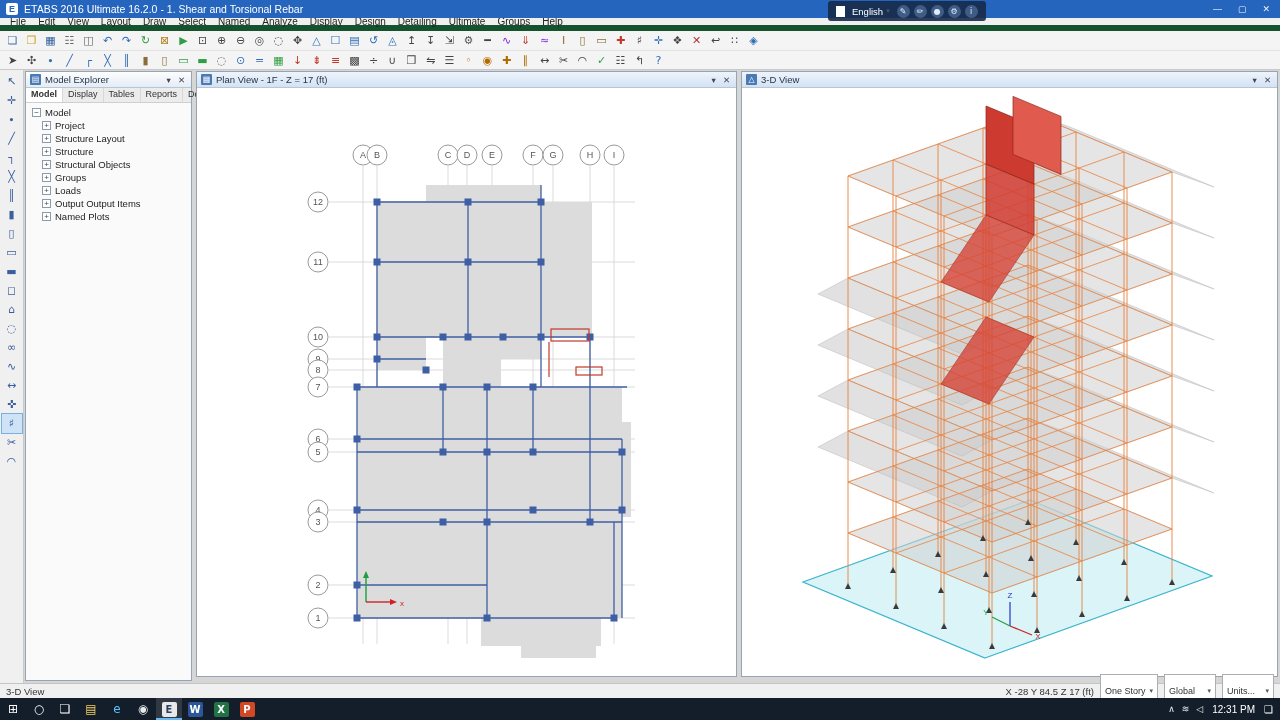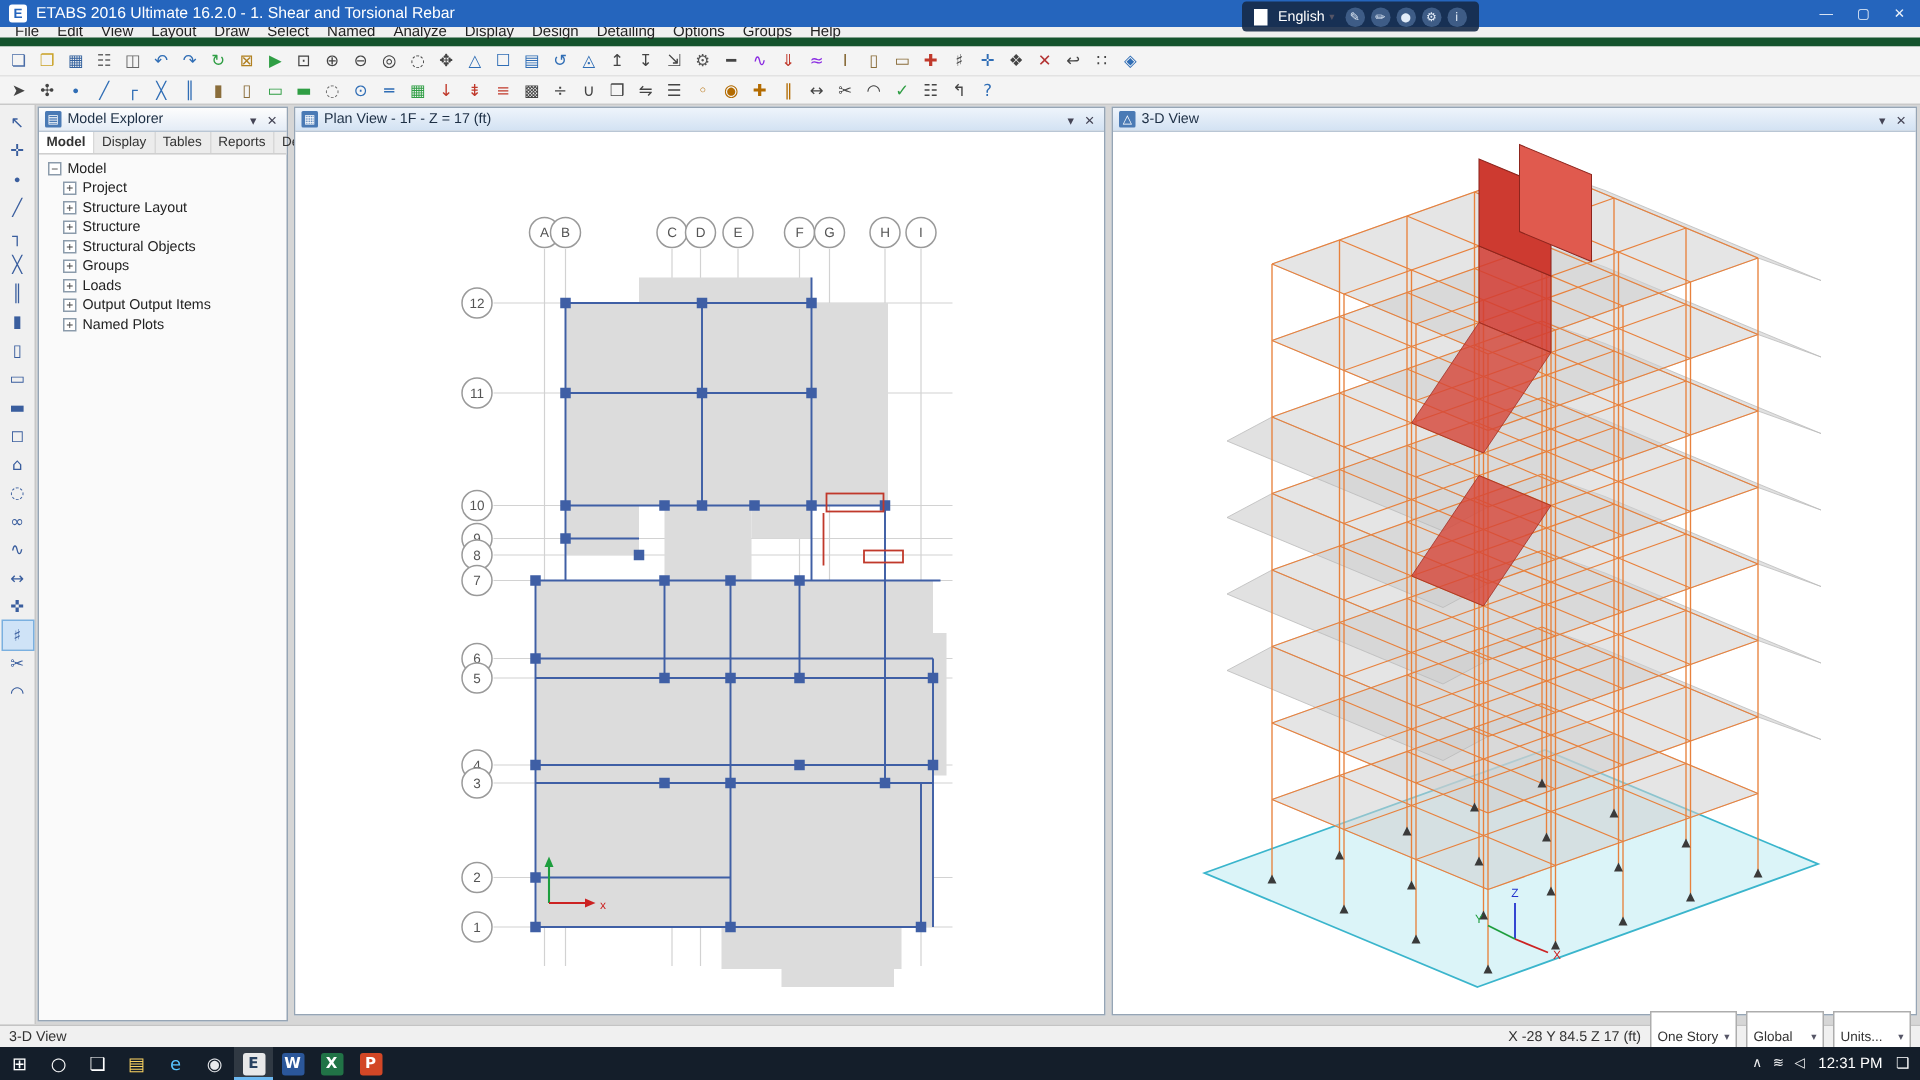--- a/index.html
+++ b/index.html
@@ -119,21 +119,21 @@
       <span class="menu-item">Edit</span>
       <span class="menu-item">View</span>
       <span class="menu-item">Layout</span>
       <span class="menu-item">Draw</span>
       <span class="menu-item">Select</span>
       <span class="menu-item">Named</span>
       <span class="menu-item">Analyze</span>
       <span class="menu-item">Display</span>
       <span class="menu-item">Design</span>
       <span class="menu-item">Detailing</span>
-      <span class="menu-item">Options</span>
+      <span class="menu-item">Ultimate</span>
       <span class="menu-item">Groups</span>
       <span class="menu-item">Help</span>
     </span>
   </div>
 <div class="toolbar" id="tb1">
     <span class="tb-icon" style="color: rgb(74, 109, 167);">❏</span>
     <span class="tb-icon" style="color: rgb(201, 162, 39);">❐</span>
     <span class="tb-icon" style="color: rgb(53, 98, 158);">▦</span>
     <span class="tb-icon" style="color: rgb(102, 102, 102);">☷</span>
     <span class="tb-icon" style="color: rgb(102, 102, 102);">◫</span>

